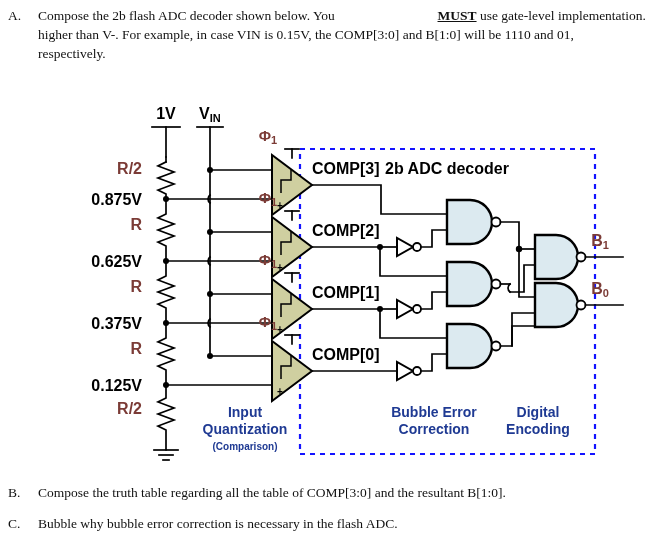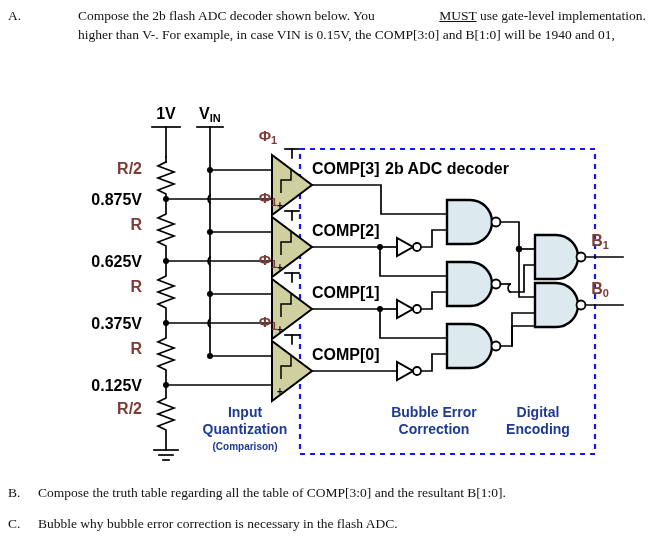--- a/index.html
+++ b/index.html
@@ -31,24 +31,24 @@
     color: #111;
   }
   .qtext {
     font-family: "Liberation Serif", serif;
     font-size: 13.5px;
     line-height: 19px;
     text-align: justify;
     color: #111;
   }
   .qtext u { text-decoration: underline; }
-  .qtext b { font-weight: normal; }
+  .qtext b { font-weight: bold; }
 
   #q-a { left: 8px; top: 6px; width: 638px; }
-  #q-a .qtext { width: 608px; margin-left: 40px; }
+  #q-a .qtext { width: 608px; }
   #q-b { left: 8px; top: 483px; width: 638px; }
   #q-c { left: 8px; top: 514px; width: 638px; }
 
   
   #figure {
     position: absolute;
     left: 0;
     top: 92px;
     width: 584px;
     height: 385px;
@@ -58,21 +58,22 @@
 </head>
 <body>
 
 <div class="qblock" id="q-a">
   <div class="qlabel">A.</div>
   <div class="qtext">
     <div style="display:flex;justify-content:space-between;">
       <span>Compose the 2b flash ADC decoder shown below. You </span>
         <span><b><u>MUST</u></b><span> use gate-level implementation.</span></span>
     </div>
-    <div>higher than V-. For example, in case VIN is 0.15V, the COMP[3:0] and B[1:0] will be 1940 and 01,</div>
+    <div>higher than V-. For example, in case VIN is 0.15V, the COMP[3:0] and B[1:0] will be 1110 and 01,</div>
+    <div>respectively.</div>
   </div>
 </div>
 
 <div id="figure">
 <svg width="653" height="385" viewBox="0 0 653 385" xmlns="http://www.w3.org/2000/svg">
   <defs>
     <style>
       .wire { stroke:#000; stroke-width:1.7; fill:none; stroke-linecap:square; }
       .wire-thin { stroke:#000; stroke-width:1.5; fill:none; }
       .node { fill:#000; }

